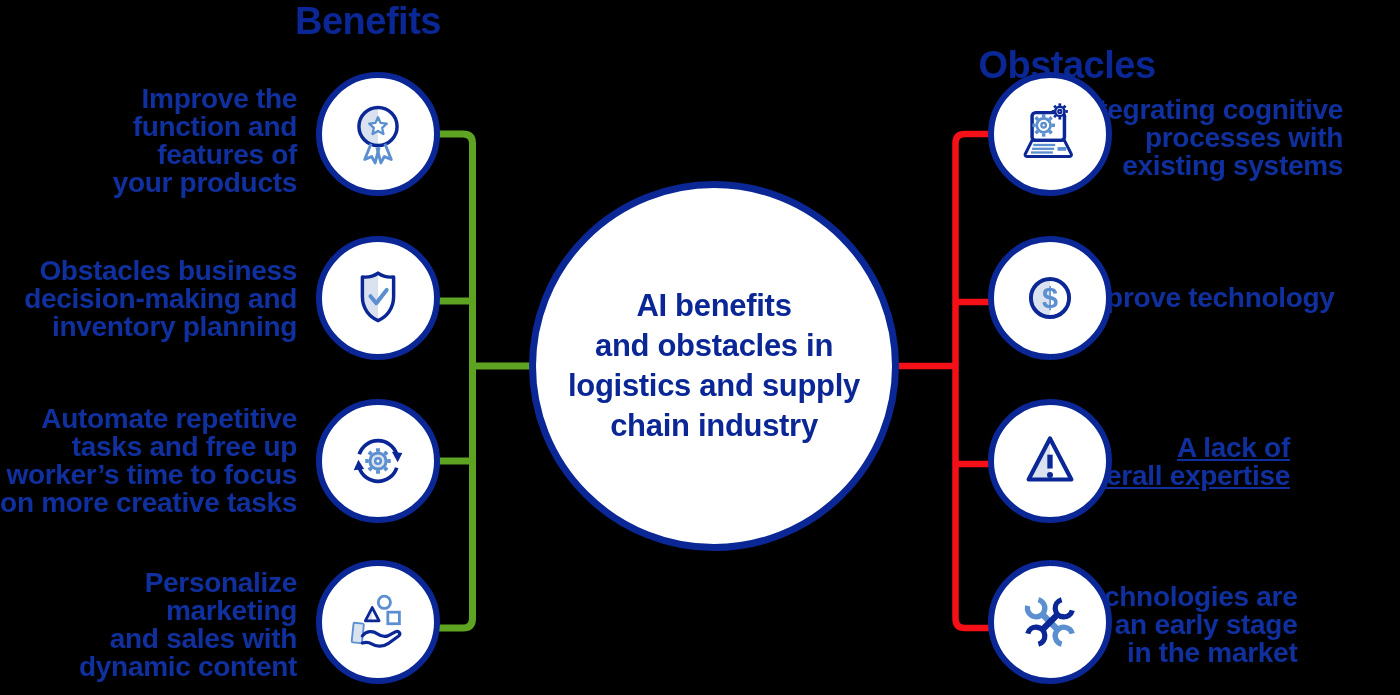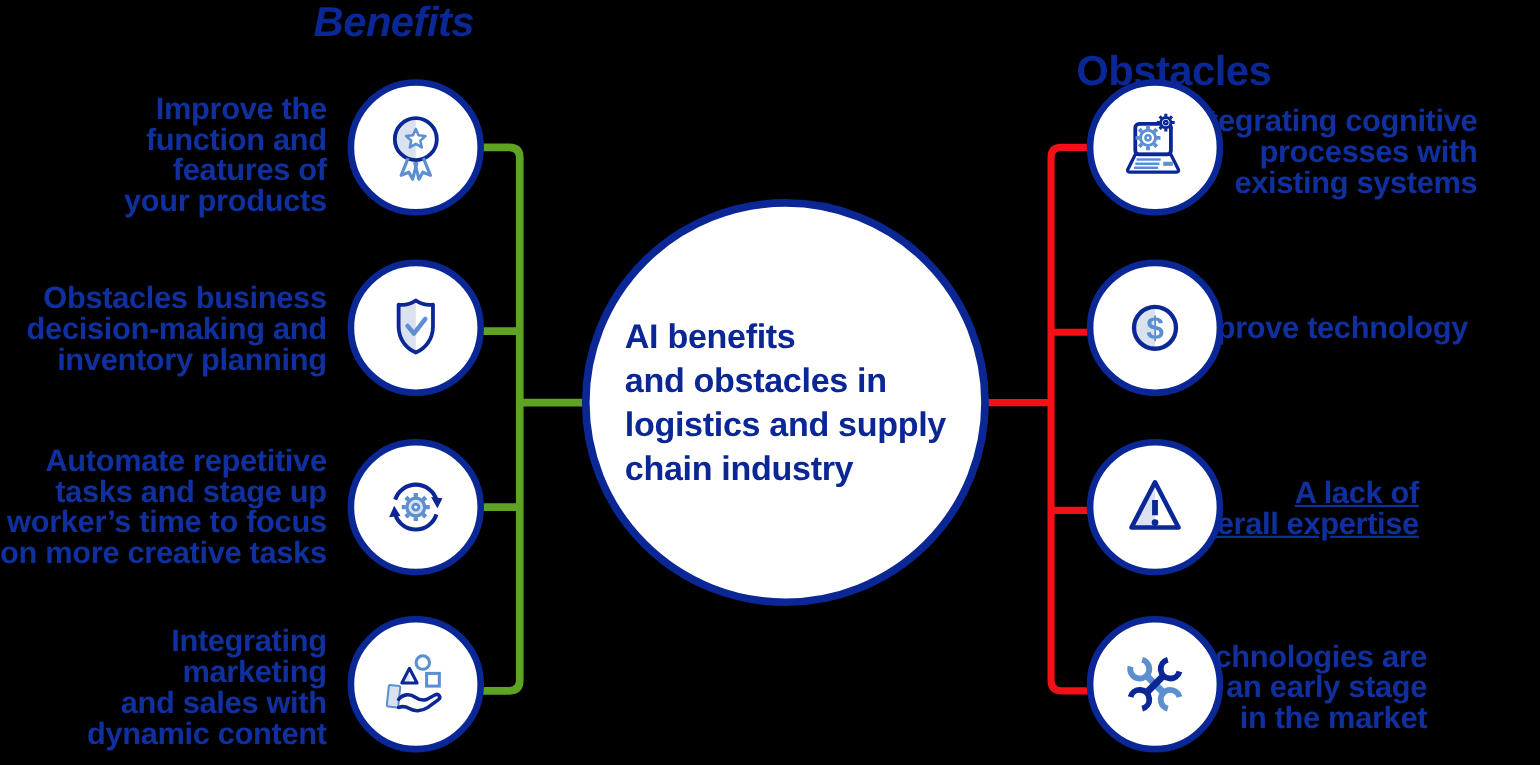--- a/index.html
+++ b/index.html
@@ -25,21 +25,21 @@
     display:flex;align-items:center;justify-content:center;z-index:2;
   }
   .node-circle svg{width:74px;height:74px;display:block;}
   .center-circle{
     position:absolute;left:529px;top:181px;width:370px;height:370px;border-radius:50%;
     background:var(--circle-bg);border:7px solid var(--navy);
     display:flex;align-items:center;justify-content:center;z-index:2;
   }
   .center-text{
     font-size:31px;line-height:40px;color:var(--navy);
-    white-space:pre-line;letter-spacing:-0.3px;
+    text-align:center;white-space:pre-line;letter-spacing:-0.3px;
   }
   .label{
     position:absolute;transform:translateY(-50%);
     font-size:28px;line-height:28px;color:var(--text-blue);
     white-space:pre-line;letter-spacing:-0.3px;z-index:2;
   }
   .label.right-al{right:1103px;text-align:right;}
   .label.left-al{left:1074px;text-align:right;}
   
   .st-n{stroke:var(--navy);fill:none;}
@@ -62,21 +62,21 @@
       <path d="M472.5 366 H545"></path>
     </g>
     <g style="stroke:var(--red);stroke-width:6.5;fill:none;">
       <path d="M992 134 H964.5 Q955.5 134 955.5 143.5 V618.5 Q955.5 628 964.5 628 H992"></path>
       <path d="M955.5 302 H992"></path>
       <path d="M955.5 464 H992"></path>
       <path d="M885 366 H955.5"></path>
     </g>
   </svg>
 
-  <div class="section-title" style="left:358px;font-style:italic;">Benefits</div>
+  <div class="section-title" style="left:368px;">Benefits</div>
   <div class="section-title" style="left:1067px;margin-top:44px;">Obstacles</div>
 
   <div class="center-circle">
     <div class="center-text">AI benefits
 and obstacles in
 logistics and supply
 chain industry</div>
   </div>
 
   <div class="label right-al" style="top:141px;">Improve the
@@ -98,21 +98,21 @@
 inventory planning</div>
   <div class="node-circle" style="left:316px;top:236px;">
     <svg viewBox="0 0 64 64">
       <path class="fi-l" d="M32 10.5 C28.5 13 23 14.3 18.5 13.8 L18.5 31 C18.5 41.5 25 48.5 32 51.5 Z"></path>
       <path class="st-n" stroke-width="3" stroke-linejoin="round" d="M32 10.5 C35.5 13 41 14.3 45.5 13.8 L45.5 31 C45.5 41.5 39 48.5 32 51.5 C25 48.5 18.5 41.5 18.5 31 L18.5 13.8 C23 14.3 28.5 13 32 10.5 Z"></path>
       <path class="st-m" stroke-width="3.5" stroke-linecap="round" stroke-linejoin="round" d="M25.5 30.5 L30.5 36.5 L39.5 25"></path>
     </svg>
   </div>
 
   <div class="label right-al" style="top:461px;">Automate repetitive
-tasks and stage up
+tasks and free up
 worker’s time to focus
 on more creative tasks</div>
   <div class="node-circle" style="left:316px;top:399px;">
     <svg viewBox="0 0 64 64">
       <path class="st-n" stroke-width="3.2" d="M15.8 26.2 A17 17 0 0 1 48.2 26.2"></path>
       <polygon class="fi-n" points="49,33 44,24 53,25"></polygon>
       <path class="st-n" stroke-width="3.2" d="M48.2 37.8 A17 17 0 0 1 15.8 37.8"></path>
       <polygon class="fi-n" points="15,31 11,40 20,39"></polygon>
       <g class="st-m" stroke-width="3.4">
         <path d="M40 32 H43"></path>
@@ -122,21 +122,21 @@
         <path d="M24 32 H21"></path>
           <path d="M26.3 37.7 L24.2 39.8"></path>
         <path d="M32 40 V43"></path>
           <path d="M37.7 37.7 L39.8 39.8"></path>
       </g>
       <circle class="st-m fi-l" cx="32" cy="32" r="7" stroke-width="2.6" style="fill:var(--light-fill);"></circle>
       <circle class="st-m fi-w" cx="32" cy="32" r="2.4" stroke-width="2.2" style="fill:#fff;"></circle>
     </svg>
   </div>
 
-  <div class="label right-al" style="top:625px;">Integrating
+  <div class="label right-al" style="top:625px;">Personalize
 marketing
 and sales with
 dynamic content</div>
   <div class="node-circle" style="left:316px;top:560px;">
     <svg viewBox="0 0 64 64">
       <rect class="st-m fi-l" x="10" y="33" width="9" height="17" rx="1" stroke-width="1.6" style="fill:var(--light-fill);" transform="rotate(6 14.5 41.5)"></rect>
       <polygon class="fi-l" points="27,19.5 21,31 27,31"></polygon>
       <polygon class="st-n" stroke-width="2.4" stroke-linejoin="round" points="27,19.5 21,31 33,31"></polygon>
       <circle class="st-m" cx="37.5" cy="15" r="5.3" stroke-width="2.4"></circle>
       <rect class="st-m" x="40.5" y="23.5" width="10" height="10" stroke-width="2.4"></rect>

